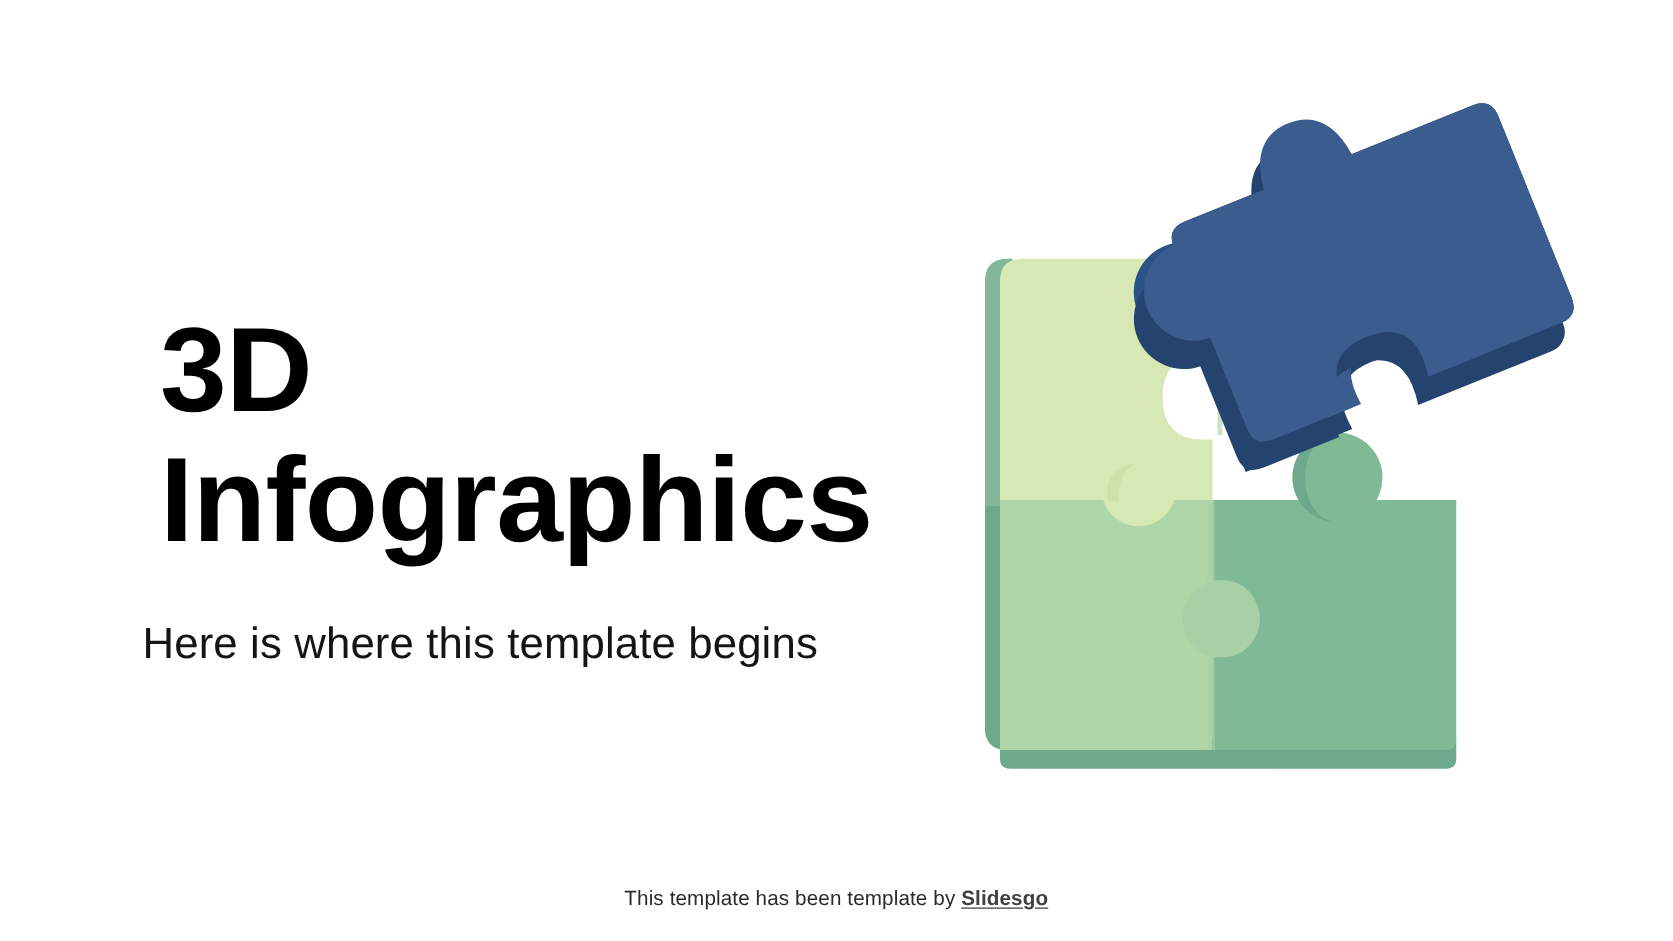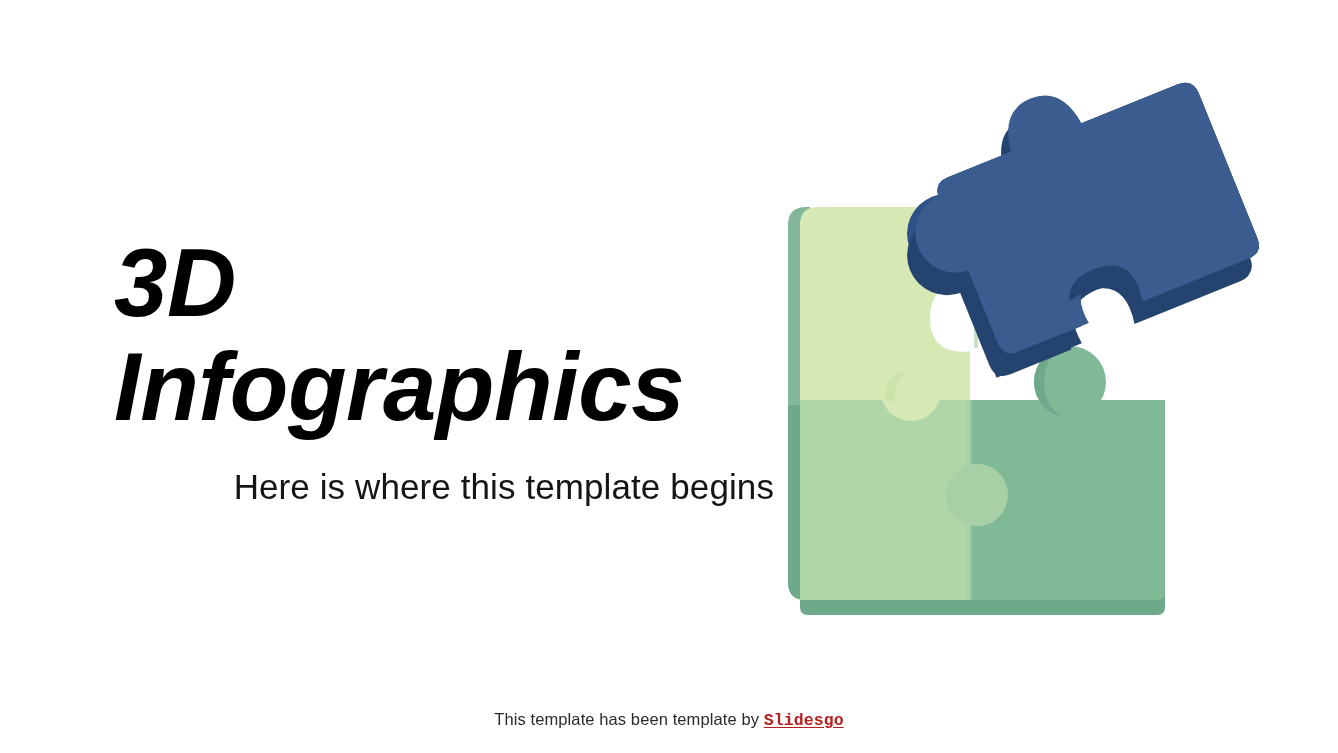--- a/index.html
+++ b/index.html
@@ -22,40 +22,38 @@
   }
 
   
   .text-block {
     position: absolute;
     left: 114px;
     top: 231px;
     width: 660px;
   }
   .title {
-    margin: 0;
+    margin: 14px;
     font-family: "Liberation Sans", sans-serif;
     font-size: 96px;
     line-height: 1.08;
     font-weight: 700;
     letter-spacing: -0.5px;
     color: #000000;
     white-space: pre-line;
-    font-style: italic;
   }
   .subtitle {
     margin: 0;
     padding-top: 28px;
     font-family: "Liberation Sans", sans-serif;
     font-size: 35px;
     font-weight: 400;
     line-height: 1.2;
     color: #151515;
     letter-spacing: 0.1px;
-    text-align: right;
   }
 
   
   .illustration {
     position: absolute;
     left: 770px;
     top: 95px;
     width: 510px;
     height: 520px;
   }
@@ -74,24 +72,23 @@
     top: 710px;
     text-align: center;
     font-family: "Liberation Sans", sans-serif;
     font-size: 16.5px;
     font-weight: 400;
     color: #2b2b2b;
     letter-spacing: 0.1px;
   }
   .footer .brand {
     font-weight: 700;
-    color: #b91c1c;
+    color: #404040;
     text-decoration: underline;
     text-underline-offset: 2px;
-    font-family: Liberation Mono, monospace;
   }
 </style>
 </head>
 <body>
 
 <div class="slide">
 
   <div class="text-block">
     <h1 class="title">3D
 Infographics</h1>

